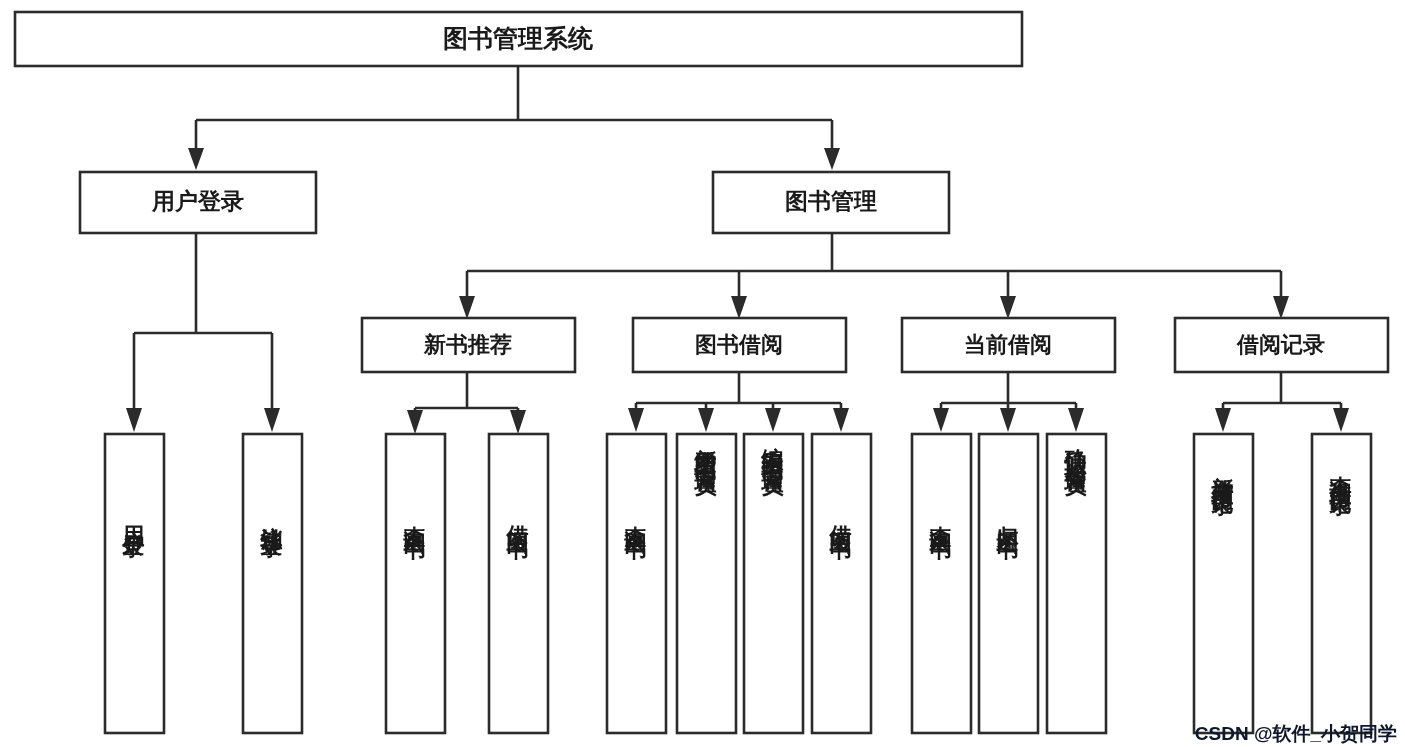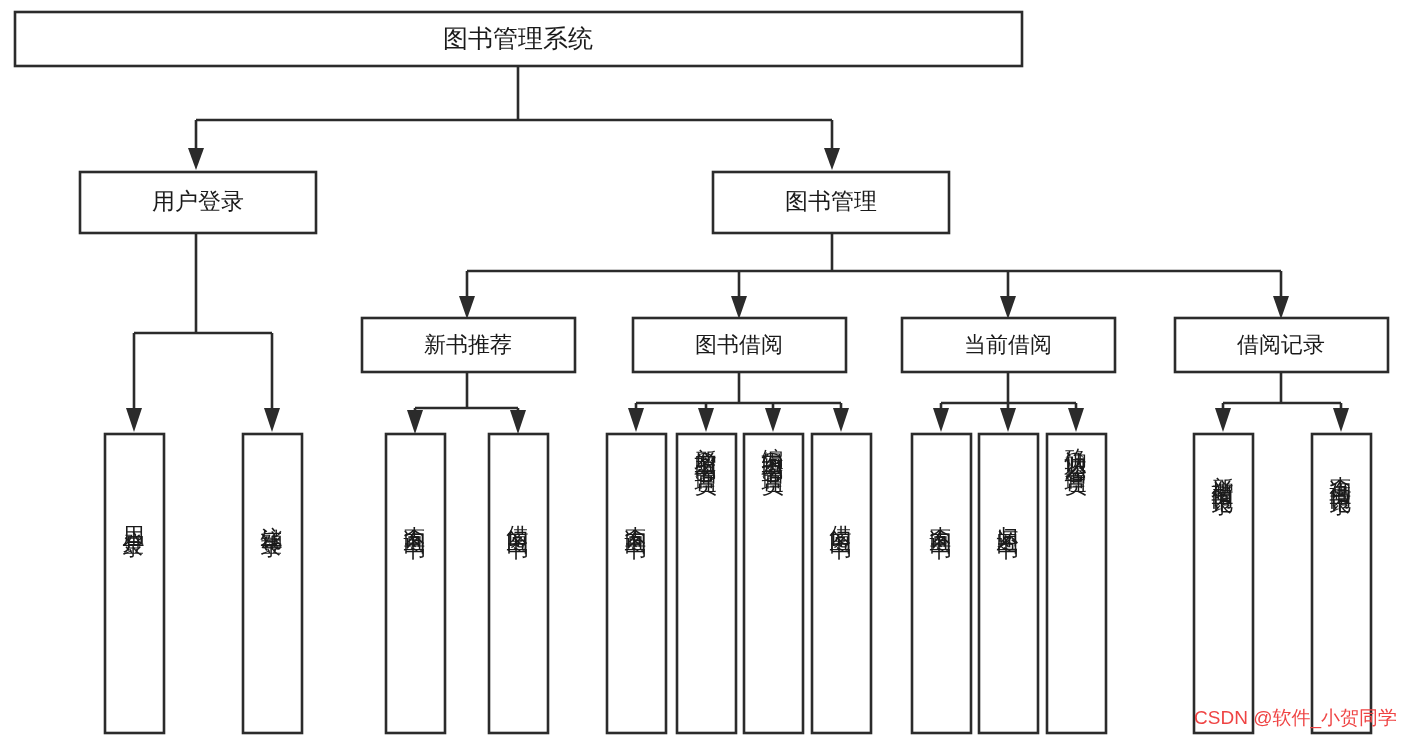--- a/index.html
+++ b/index.html
@@ -2,21 +2,21 @@
 <html><head>
 <meta charset="utf-8">
 <style>
   html,body{margin:0;padding:0;}
   body{
     width:1405px;height:747px;
     background:#ffffff;
     font-family:"Liberation Sans","DejaVu Sans",sans-serif;
     overflow:hidden;
   }
-  #stage{position:relative;width:1405px;height:747px;}
+  #stage{position:relative;width:1405px;height:747px;font-weight:bold;}
   svg#diagram{position:absolute;left:0;top:0;width:1405px;height:747px;}
   .node-rect{fill:#ffffff;stroke:#2b2b2b;stroke-width:2.6;}
   .edge{stroke:#2b2b2b;stroke-width:2.6;fill:none;}
   .arrow-head{fill:#2b2b2b;stroke:none;}
   .node-label{
     fill:#1a1a1a;
     font-family:"Liberation Sans","DejaVu Sans",sans-serif;
     text-anchor:middle;
     dominant-baseline:middle;
   }
@@ -26,24 +26,24 @@
   .leaf-label{
     fill:#1a1a1a;
     font-family:"Liberation Sans","DejaVu Sans",sans-serif;
     font-size:22px;
     text-anchor:middle;
     writing-mode:vertical-rl;
     letter-spacing:4px;
   }
   .watermark{
     position:absolute;
-    right:8px;bottom:16px;
+    right:8px;bottom:0;
     font-family:"Liberation Sans","DejaVu Sans",sans-serif;
     font-size:19px;
-    color:#ef4444;
+    color:#0f172a;
     white-space:nowrap;
     user-select:none;
   }
 </style>
 </head>
 <body>
 
 <div id="stage">
 
   <svg id="diagram" viewBox="0 0 1405 747">

